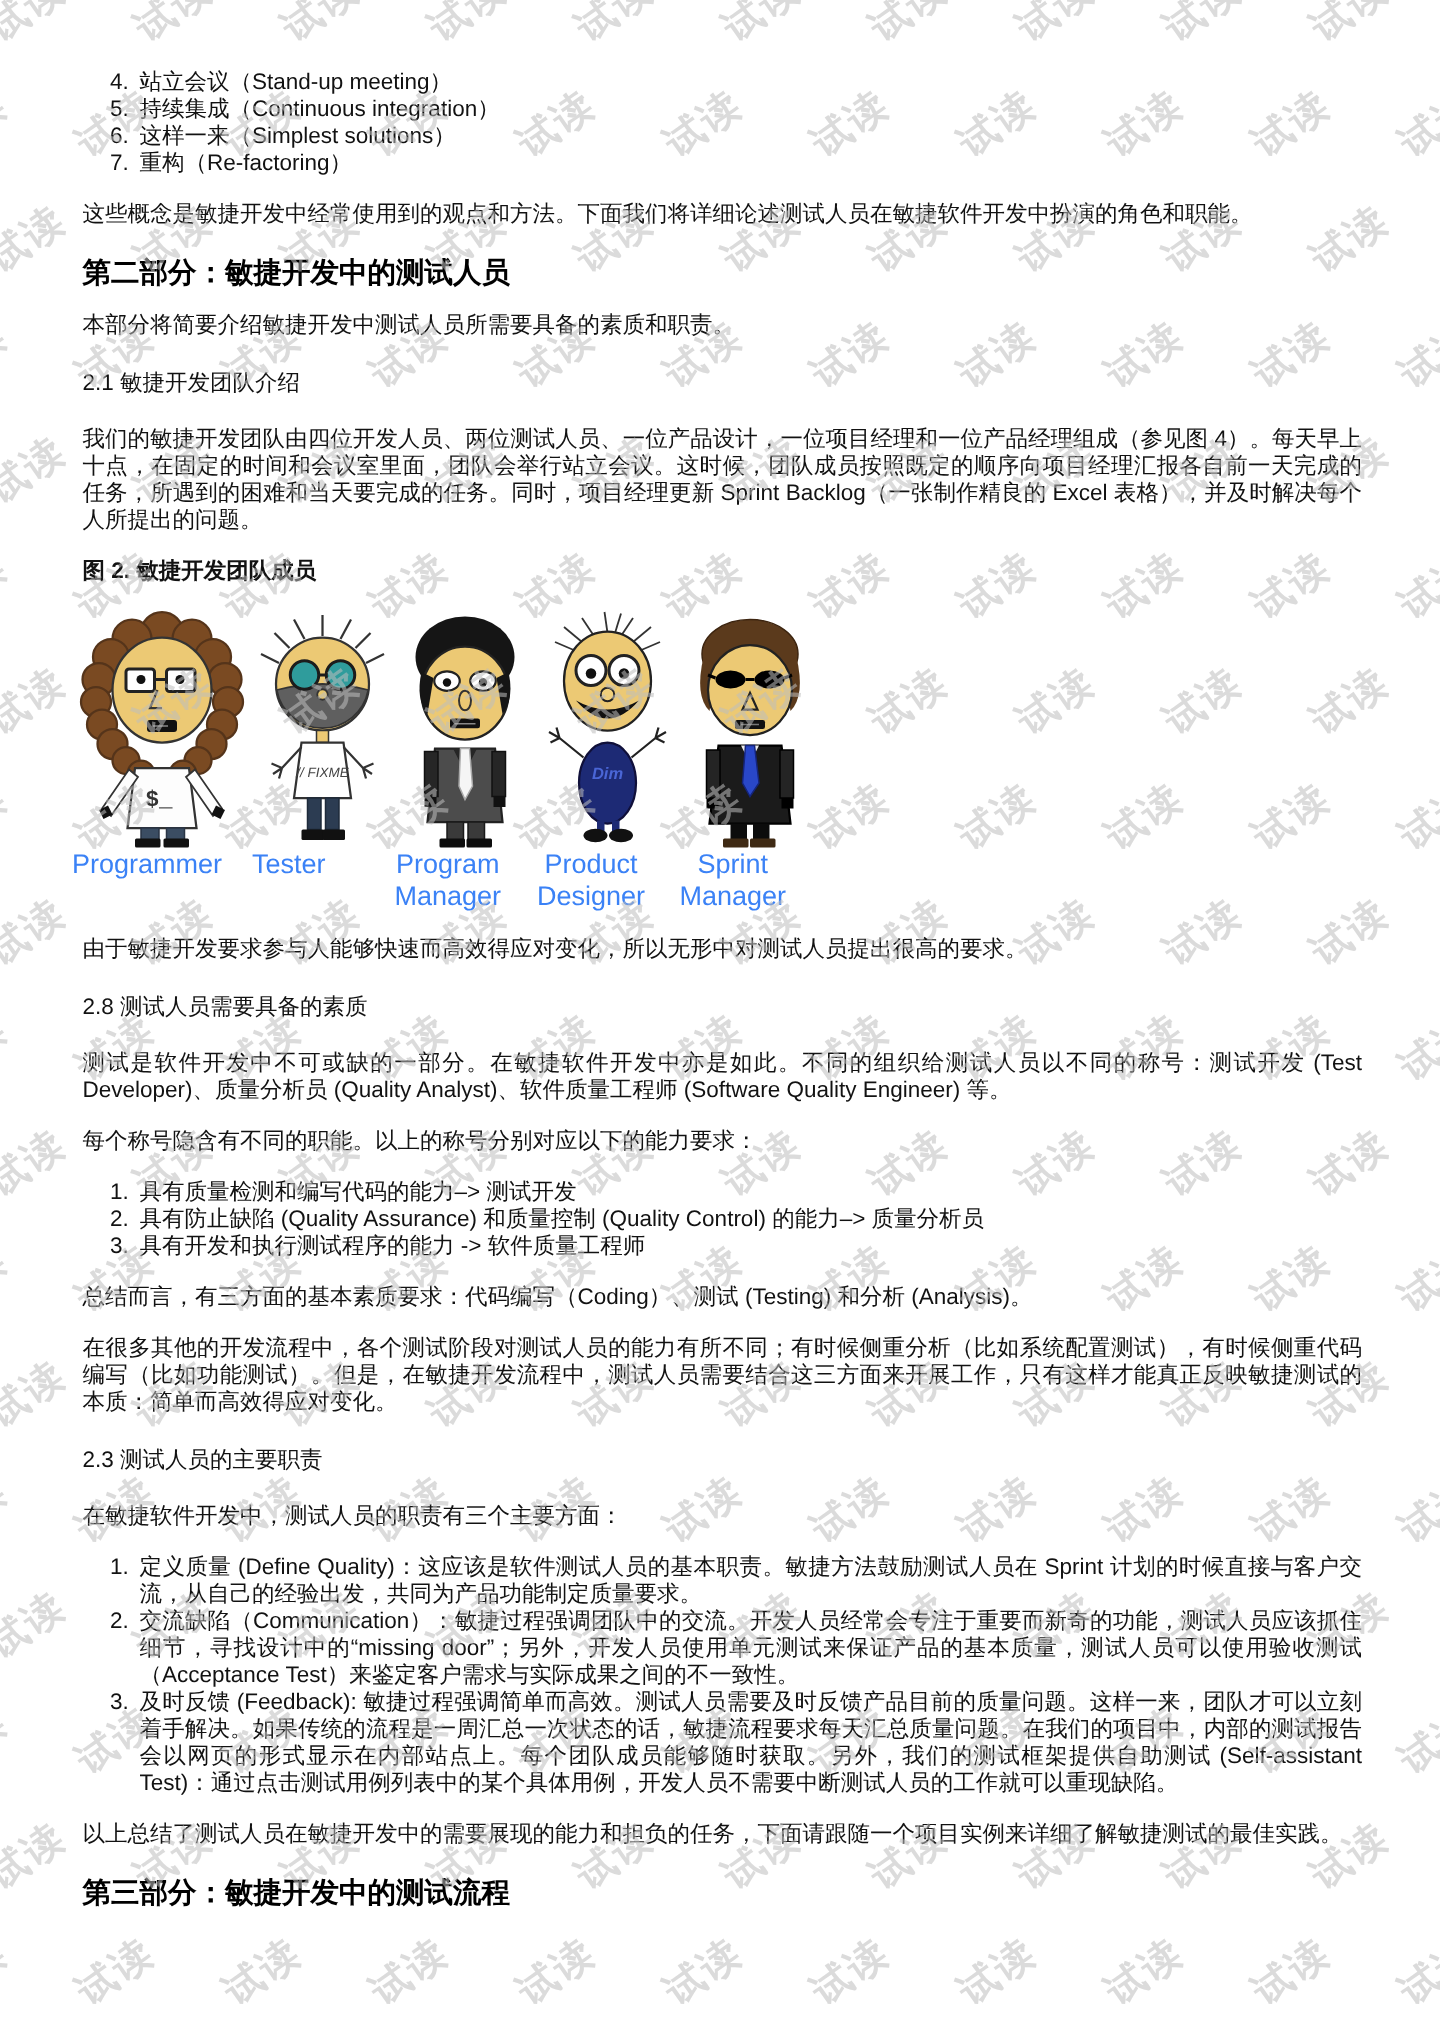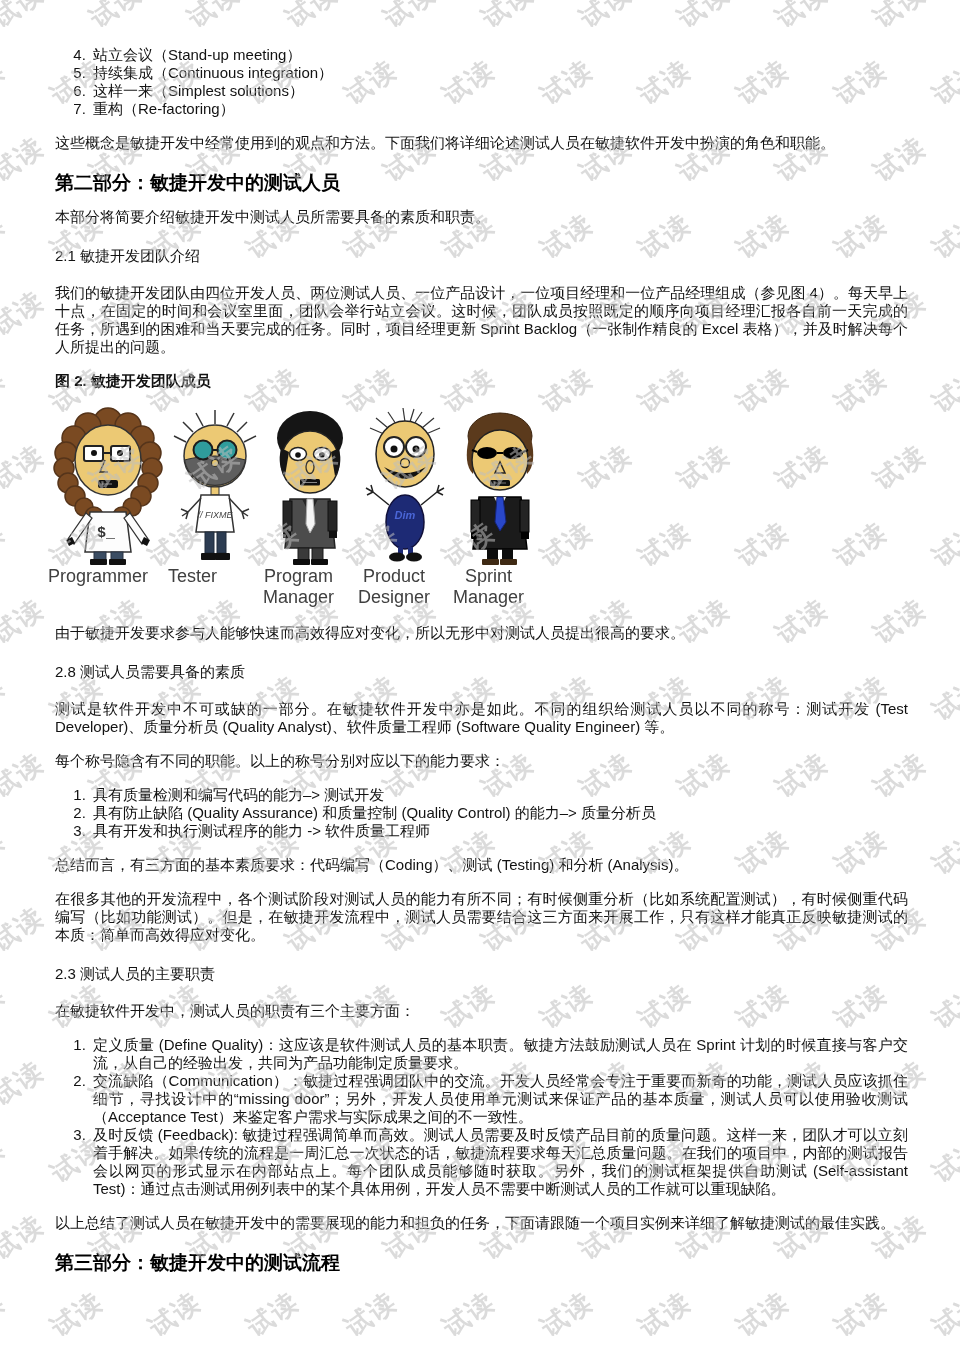--- a/index.html
+++ b/index.html
@@ -17,21 +17,21 @@
     font-size:15px; line-height:18px; text-align:justify; color:#121212;
   }
   .content p{margin:16px 0;}
   .content ol{margin:16px 0; padding-left:35px;}
   .content ol li{padding-left:3px; margin:0;}
   .part-heading{font-size:19px; font-weight:700; margin:22px 0 15px; text-align:left; color:#000;}
   .sub-heading{font-size:15px; font-weight:400; margin:21px 0 19px; color:#121212;}
   .fig-caption{font-weight:700; margin:16px 0 10px;}
   .figure{display:flex; align-items:flex-start; margin:12px 0 14px -7px; width:505px;}
   .char-cell{display:flex; flex-direction:column; align-items:flex-start;}
-  .char-label{font-size:18px; line-height:21px; color:#404040; text-align:center; font-weight:400;}
+  .char-label{font-size:18px; line-height:21px; color:#3b82f6; text-align:center; font-weight:400;}
   .char-label span{display:block;}
   svg{display:block;}
 </style>
 </head>
 <body>
 
 <div class="page">
   <div class="watermark-layer">
       <span class="wm" style="color: rgba(190, 190, 190, 0.55); left: -10px; top: -12px;">试读</span>
       <span class="wm" style="color: rgba(190, 190, 190, 0.55); left: 88px; top: -12px;">试读</span>

